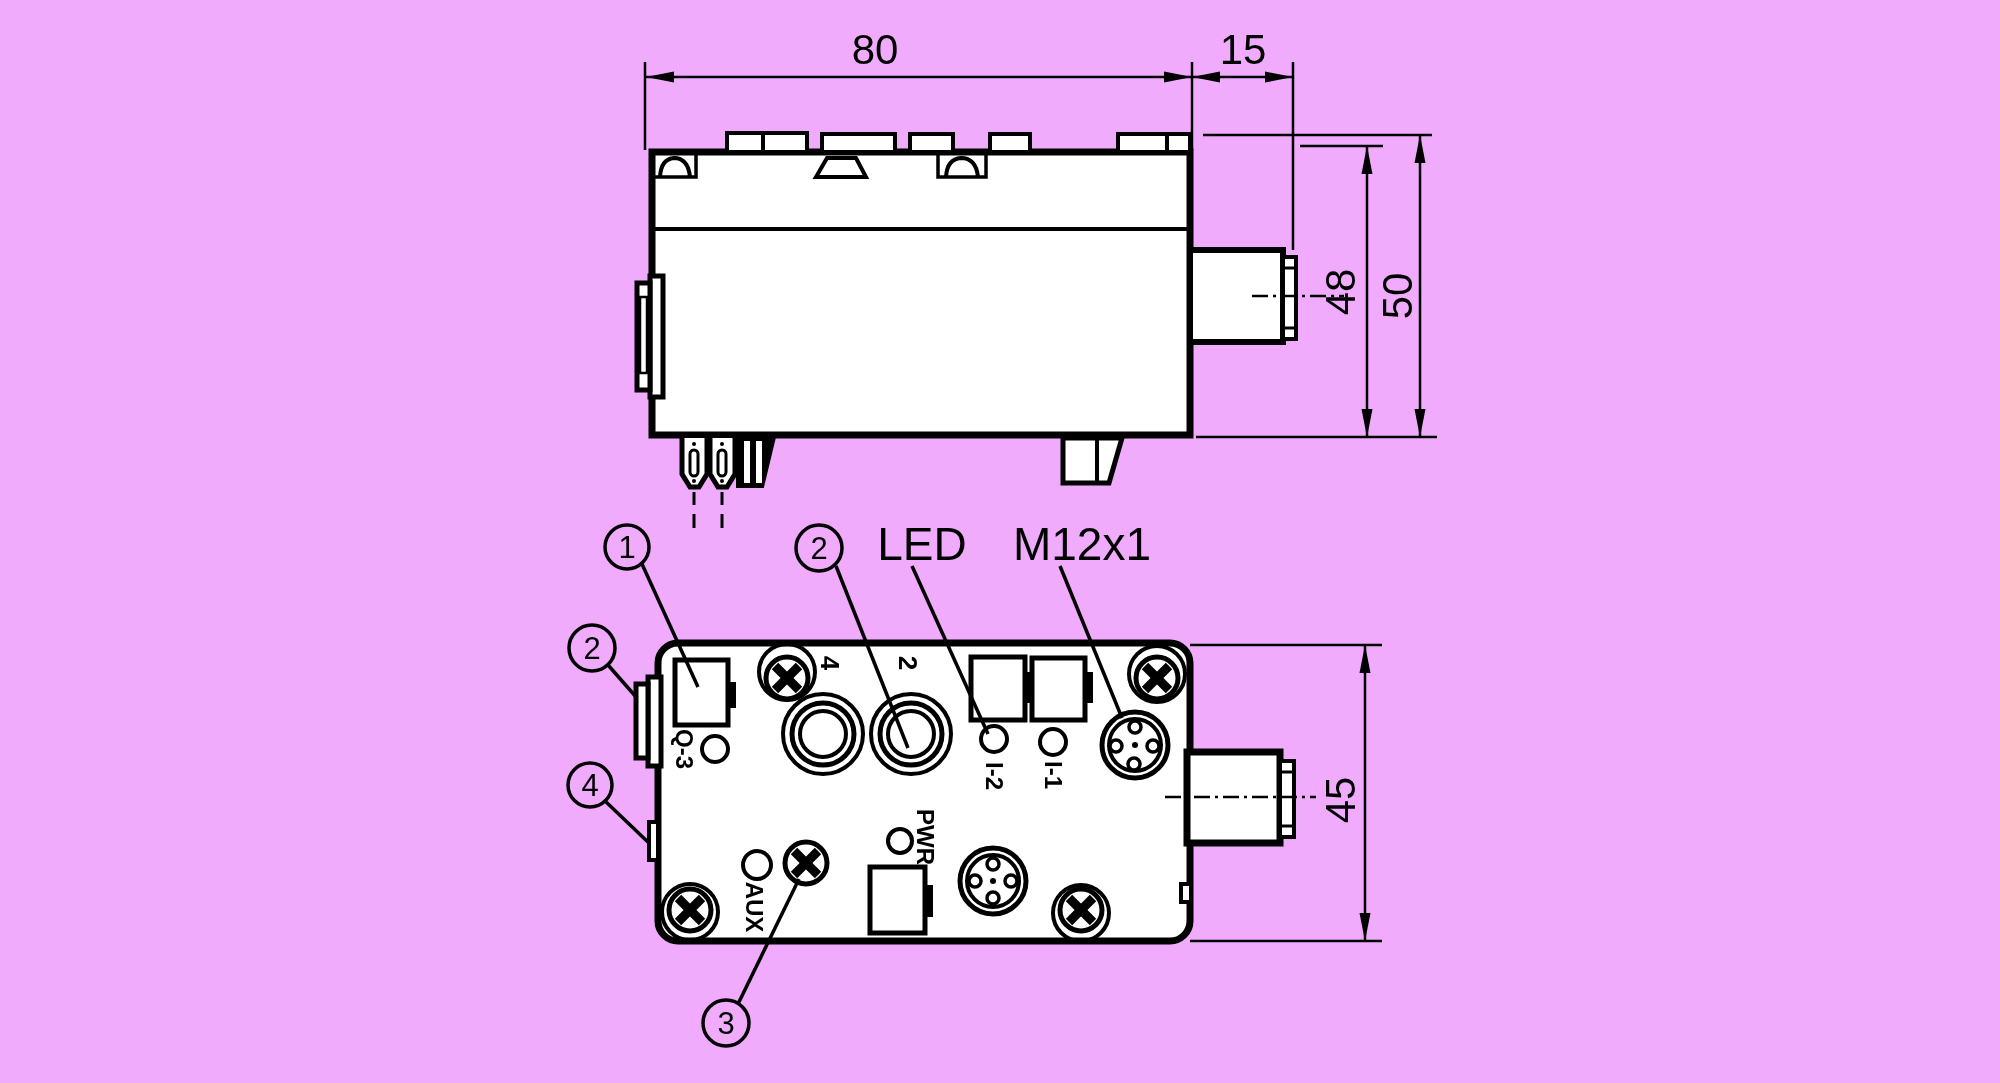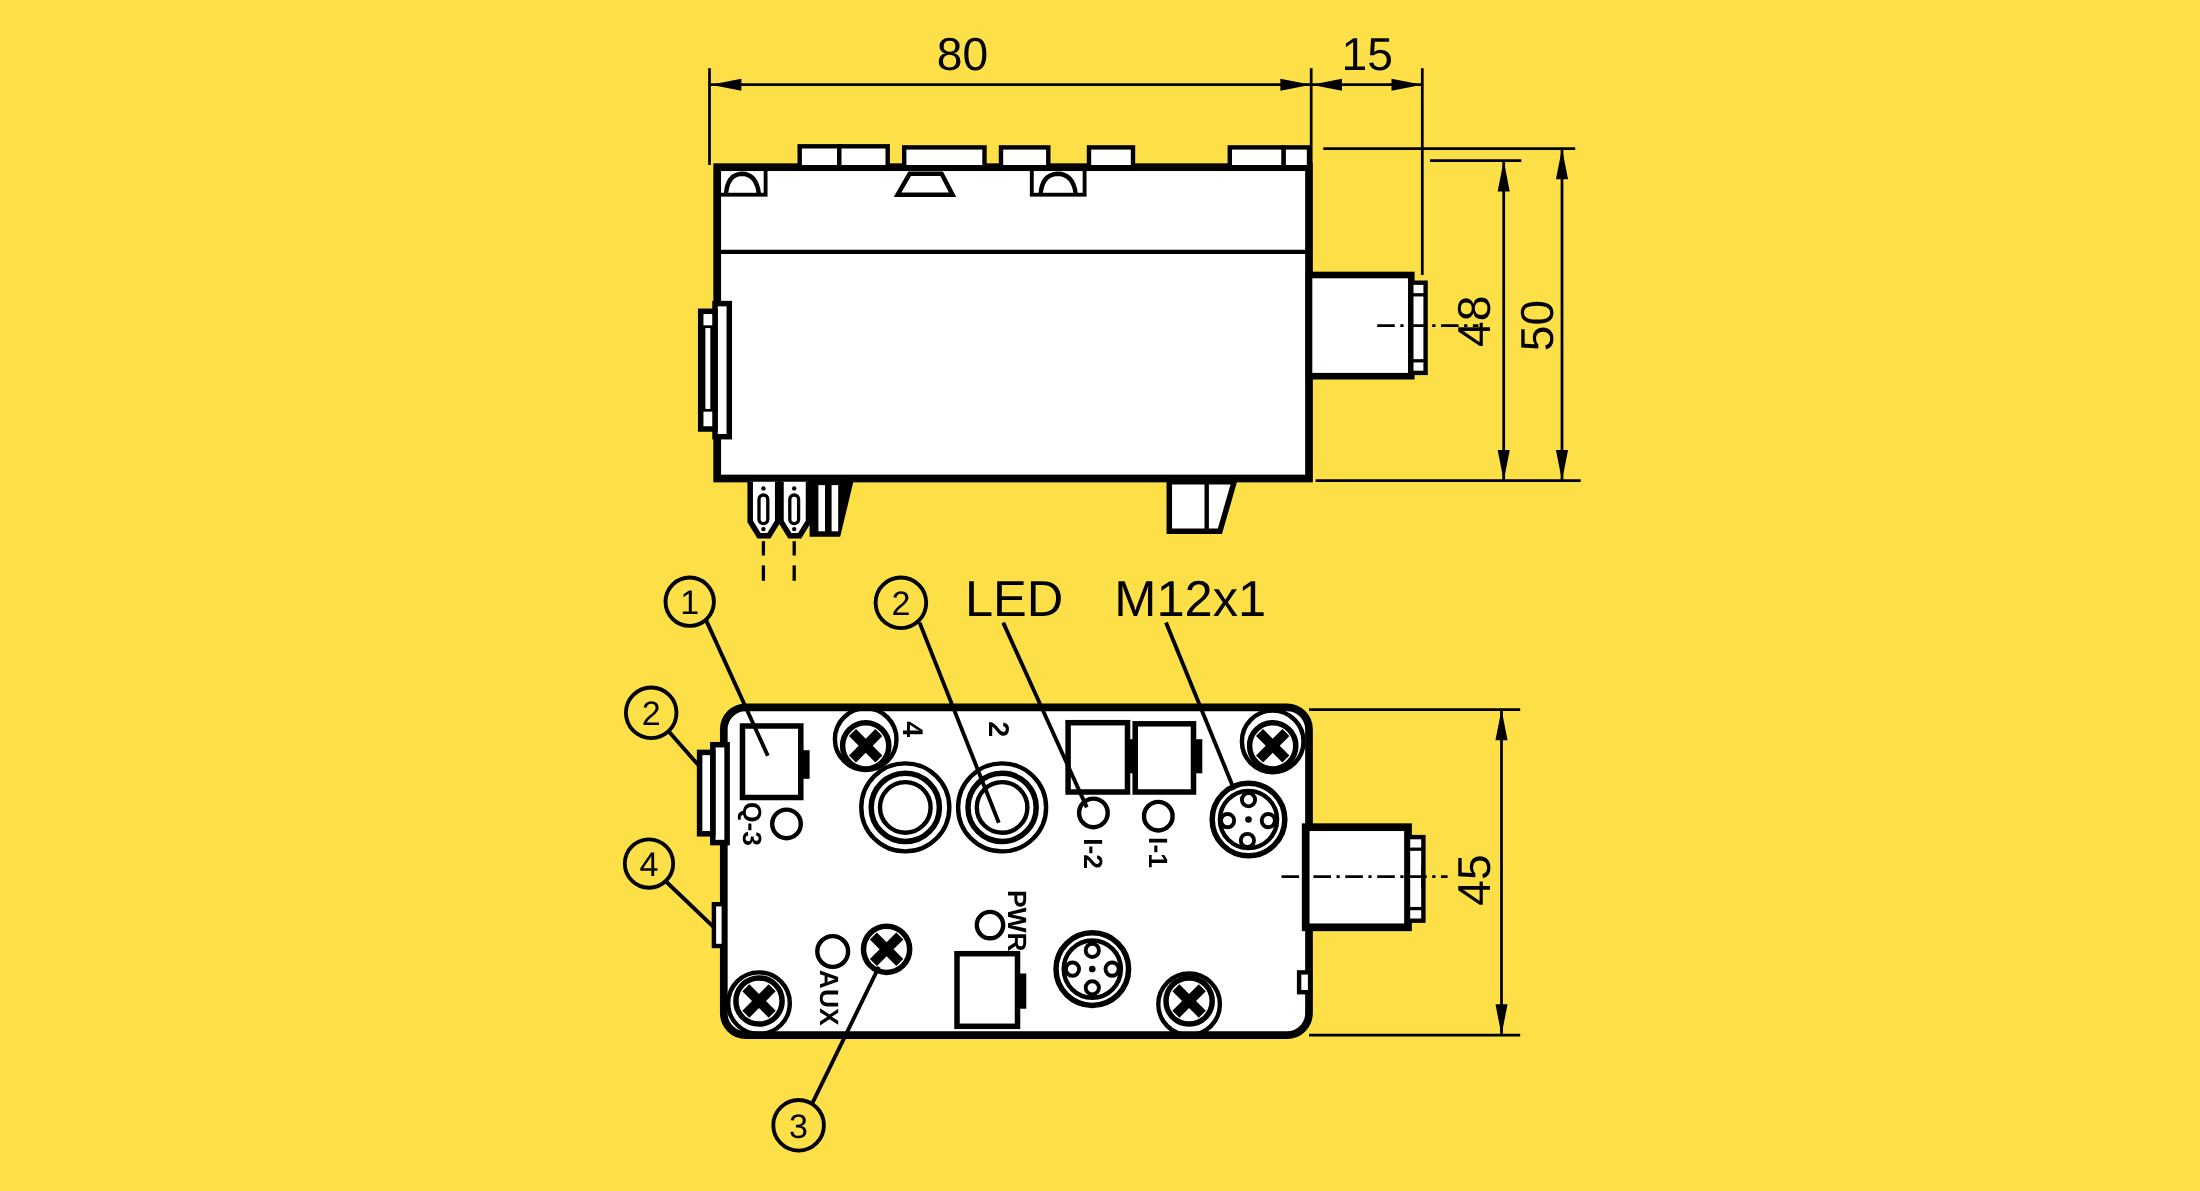--- a/index.html
+++ b/index.html
@@ -1,16 +1,16 @@
 <!DOCTYPE html>
 <html><head>
 <meta charset="utf-8">
 <style>
   html,body{margin:0;padding:0;background:#fff;}
-  .canvas{position:relative;width:2000px;height:1083px;background:#fde047;overflow:hidden;
+  .canvas{position:relative;width:2000px;height:1083px;background:#f0abfc;overflow:hidden;
           font-family:"Liberation Sans", sans-serif;}
   svg{position:absolute;left:0;top:0;}
   svg text{font-family:"Liberation Sans", sans-serif;fill:#000;}
   .dimtxt{font-size:42px;}
   .biglbl{font-size:46px;}
   .portlbl{font-size:24px;font-weight:700;}
   .socknum{font-size:26px;font-weight:700;}
   .callnum{font-size:31px;}
 </style>
 </head>

